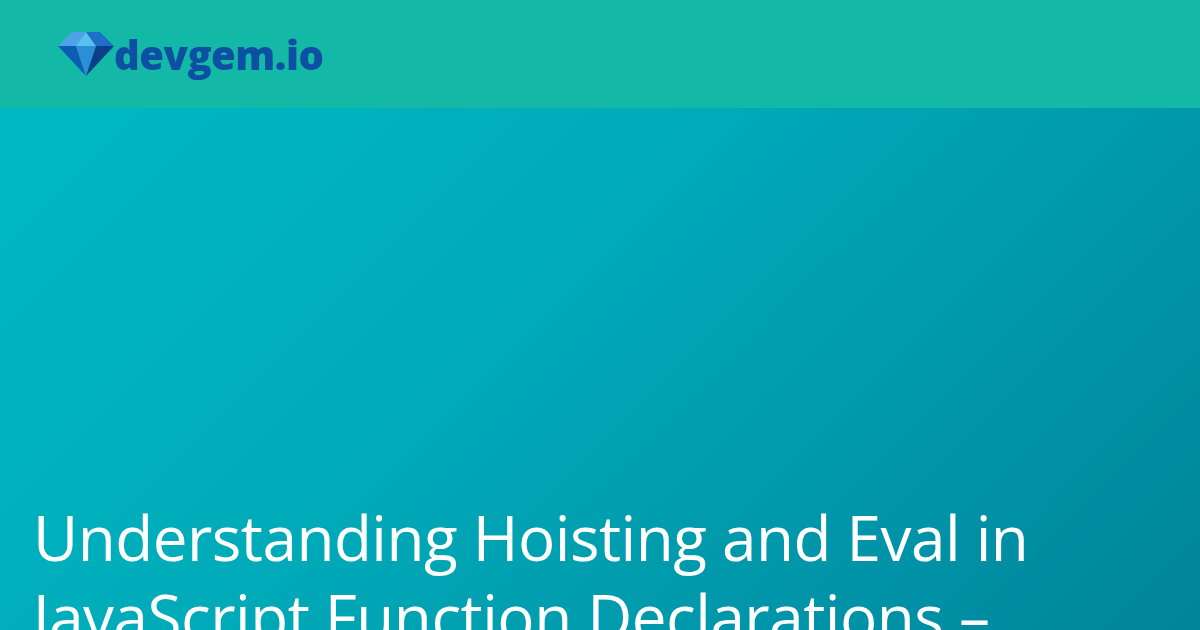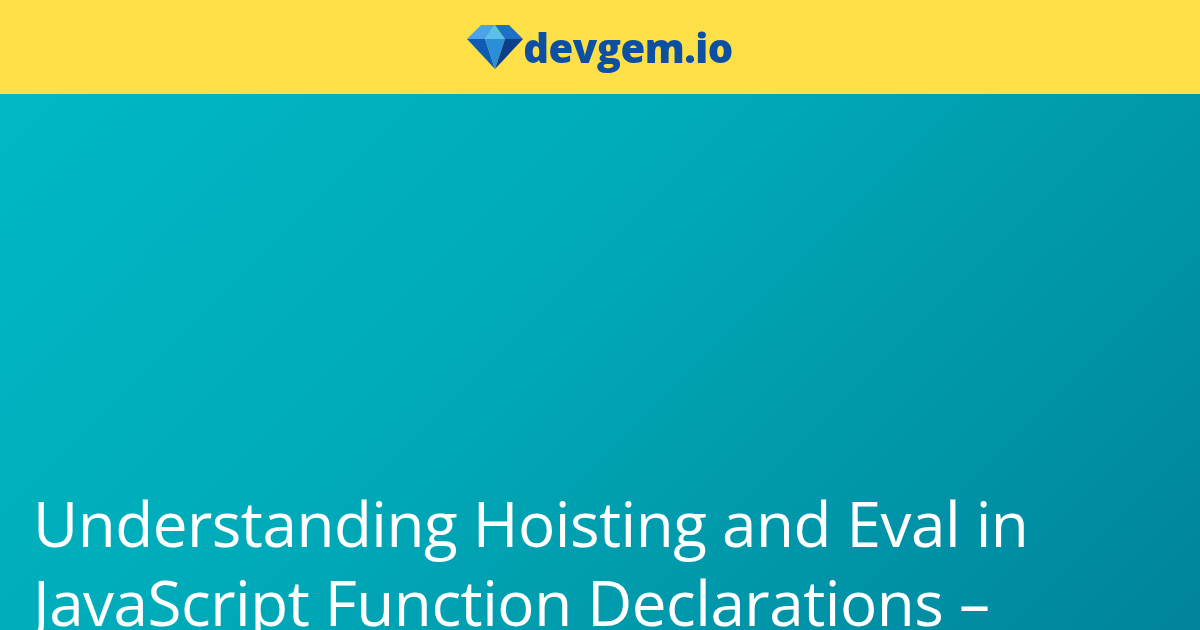--- a/index.html
+++ b/index.html
@@ -8,26 +8,26 @@
       box-sizing: border-box;
     }
     body {
       width: 1200px;
       height: 630px;
       font-family: -apple-system, BlinkMacSystemFont, 'Segoe UI', 'Open Sans', Helvetica, Arial, sans-serif;
       overflow: hidden;
       background: #ffffff;
     }
     .header {
-      height: 94px;
+      height: 108px;
       display: flex;
       align-items: center;
-      justify-content: center;
+      justify-content: flex-start;
       padding: 0 58px;
-      background: #fde047;
+      background: #14b8a6;
     }
     .logo-icon {
       width: 56px;
       height: 44px;
       display: flex;
       align-items: center;
       justify-content: center;
     }
     .brand-text {
       font-size: 40px;

